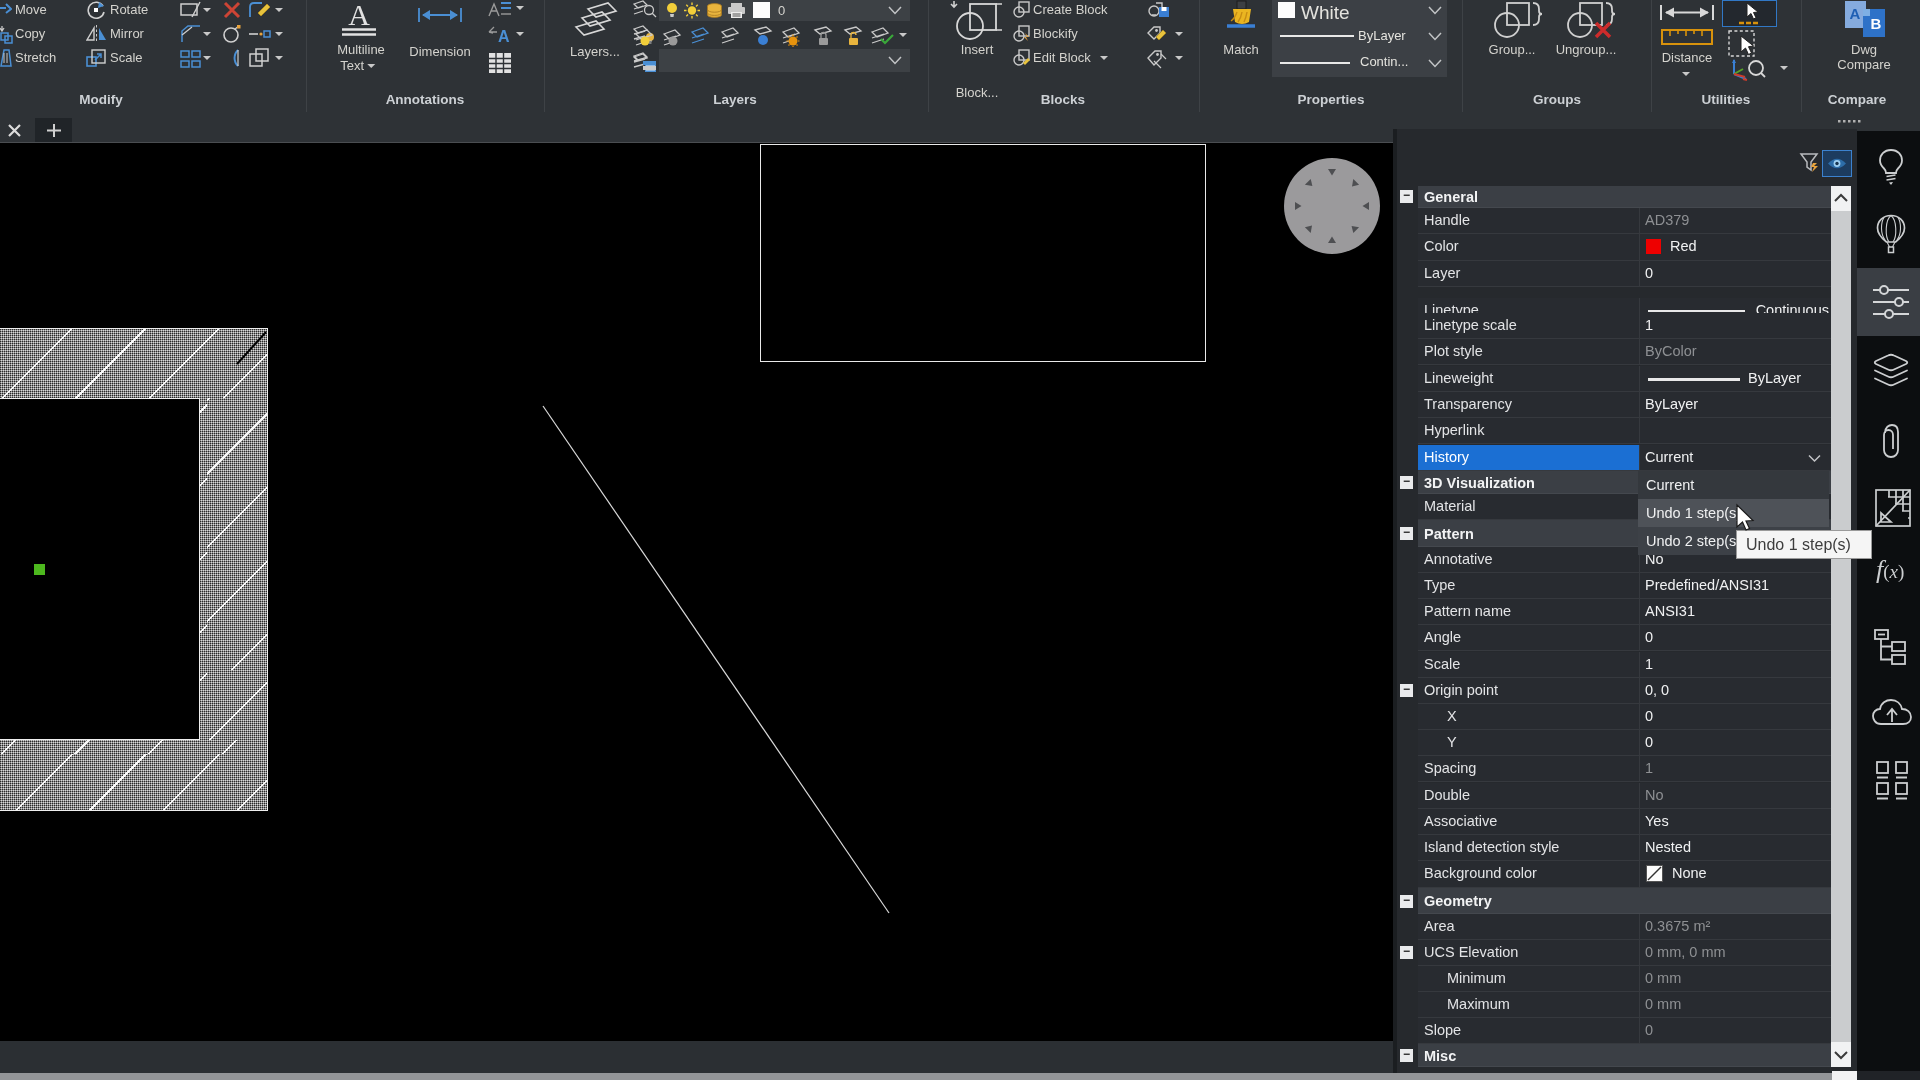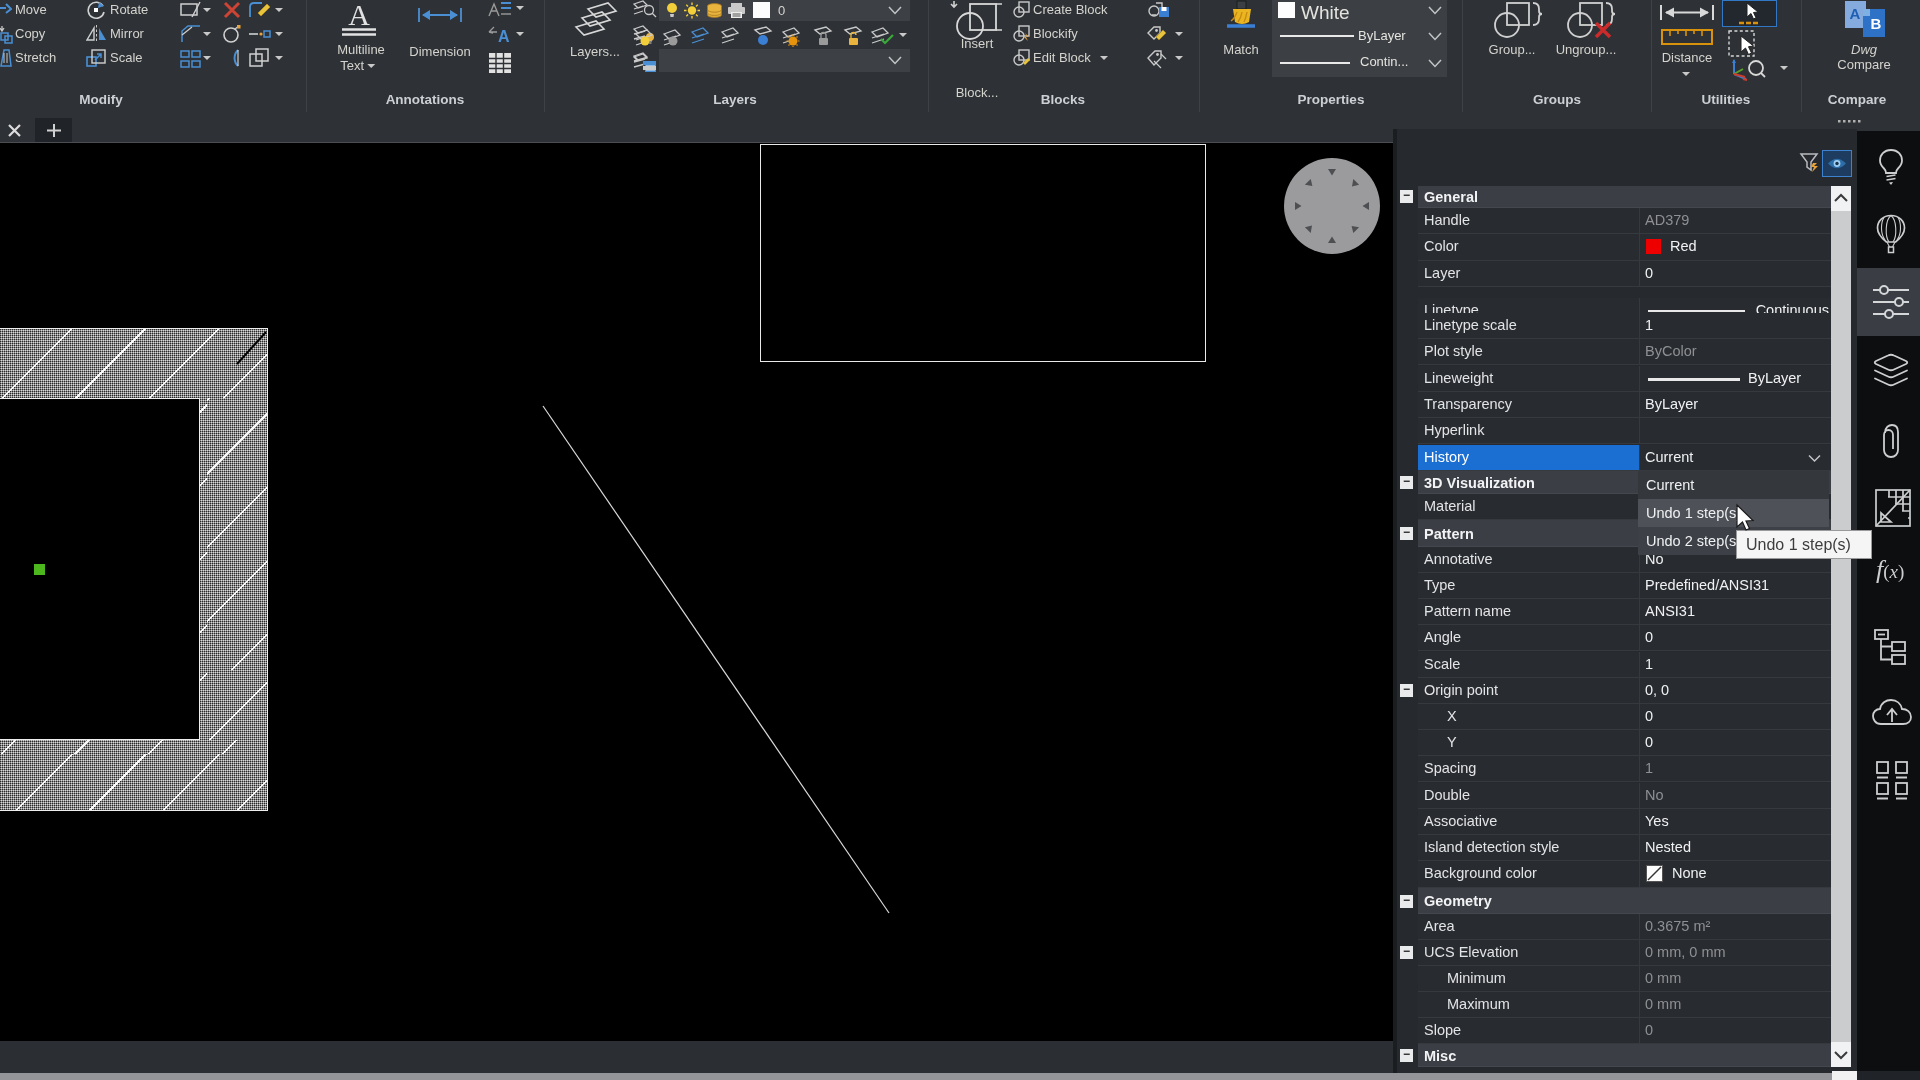--- a/index.html
+++ b/index.html
@@ -277,21 +277,21 @@
           <path d="M1 1 L7 7.5 L13 1" stroke="#c2c4c6" stroke-width="1.5" fill="none"></path>
         </svg>
     </div>
 
     <svg class="abs" style="left:946px;top:0" width="62" height="40" viewBox="0 0 62 40">
       <path d="M8 1 L8 7 M5 4 L8 7 L11 4" stroke="#d0d0d0" stroke-width="1.6" fill="none"></path>
       <rect x="24" y="4" width="26" height="26" fill="none" stroke="#d8d8d8" stroke-width="1.8"></rect>
       <circle cx="24" cy="26" r="13" fill="none" stroke="#d8d8d8" stroke-width="1.8"></circle>
       <path d="M50 4 L56 4 M50 30 L56 30" stroke="#d8d8d8" stroke-width="1.6"></path>
     </svg>
-    <div class="bigtxt" style="left:977px;top:36px;">Insert</div>
+    <div class="bigtxt" style="left:977px;top:42px;">Insert</div>
     <div class="bigtxt" style="left:977px;top:57px;margin-top:28px;">Block...</div>
     <svg class="abs" style="left:1011px;top:1px" width="20" height="17" viewBox="0 0 20 17">
         <rect x="8" y="1" width="10" height="10" fill="none" stroke="#c9c9c9" stroke-width="1.4"></rect>
         <circle cx="8" cy="11" r="5" fill="none" stroke="#c9c9c9" stroke-width="1.4"></circle>
       </svg>
     <div class="ritem" style="left:1033px;top:2px;">Create Block</div>
     <svg class="abs" style="left:1011px;top:25px" width="20" height="18" viewBox="0 0 20 18">
         <rect x="8" y="1" width="10" height="10" fill="none" stroke="#c9c9c9" stroke-width="1.4"></rect>
         <circle cx="8" cy="11" r="5" fill="none" stroke="#c9c9c9" stroke-width="1.4"></circle>
         <path d="M14 8 L18 12 L15 12 L17 16 L13 12 L16 12 Z" fill="#e8a33d"></path>
@@ -398,21 +398,21 @@
       <g>
           <rect x="3" y="1" width="21" height="27" fill="#85abde"></rect>
           <text x="13" y="19" font-size="15" font-weight="bold" fill="#1e5fb4" font-family="Liberation Sans,sans-serif" text-anchor="middle">A</text>
         </g>
       <g>
           <rect x="21" y="9" width="22" height="28" fill="#2e72c8"></rect>
           <path d="M21 9 L28 9 L28 16 L21 16 Z" fill="#7fb0e4"></path>
           <text x="34" y="29" font-size="15" font-weight="bold" fill="#fff" font-family="Liberation Sans,sans-serif" text-anchor="middle">B</text>
         </g>
     </svg>
-    <div class="bigtxt" style="left:1864px;top:42px;font-style:italic;">Dwg</div>
+    <div class="bigtxt" style="left:1864px;top:42px;">Dwg</div>
     <div class="bigtxt" style="left:1864px;top:57px;">Compare</div>
     <svg class="abs" style="left:1838px;top:120px" width="24" height="4">
         <g fill="#b0b0b0">
           <rect x="0" y="0" width="2.5" height="2.5"></rect>
           <rect x="5" y="0" width="2.5" height="2.5"></rect>
           <rect x="10" y="0" width="2.5" height="2.5"></rect>
           <rect x="15" y="0" width="2.5" height="2.5"></rect>
           <rect x="20" y="0" width="2.5" height="2.5"></rect>
         </g>
       </svg>

